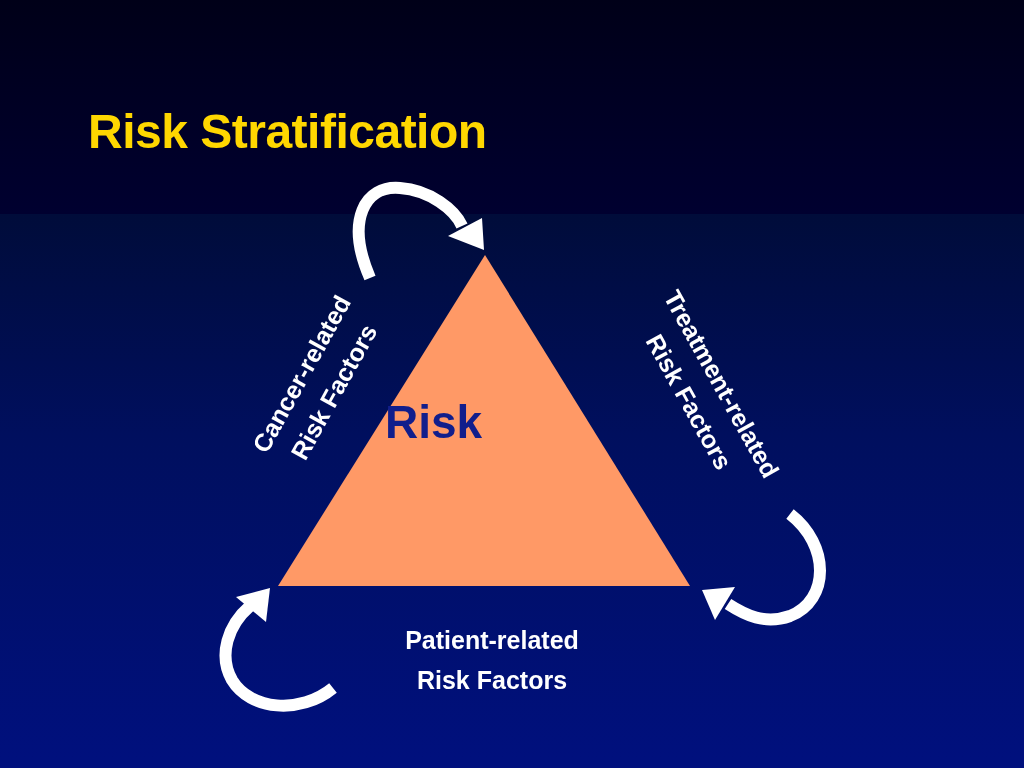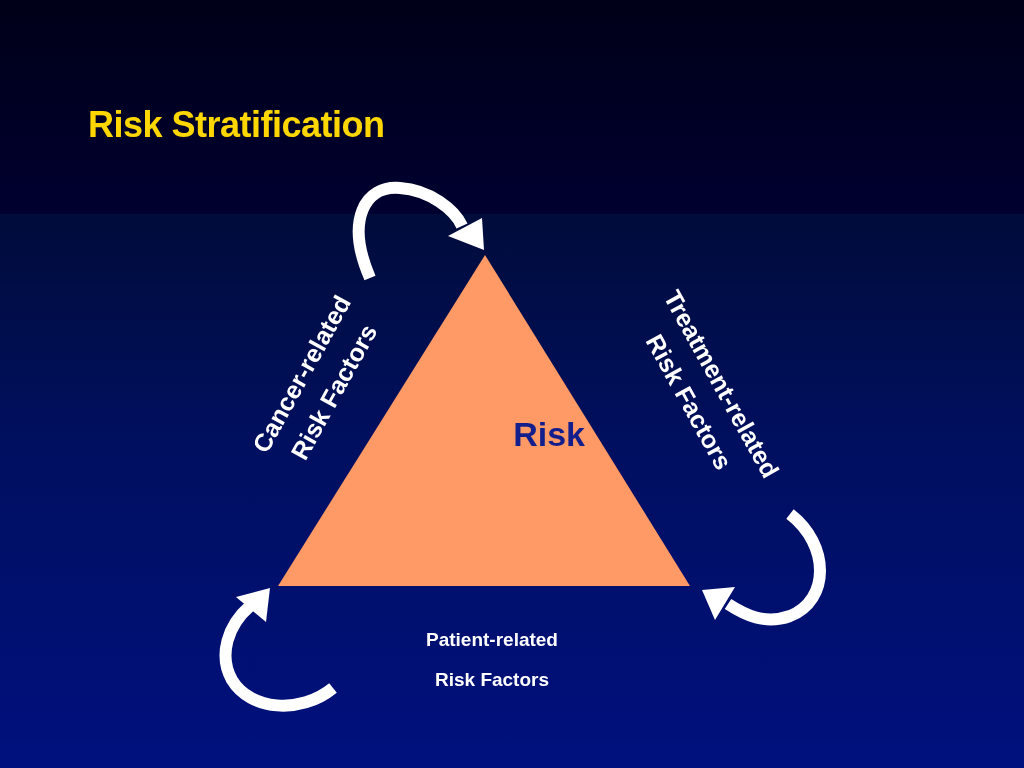--- a/index.html
+++ b/index.html
@@ -11,39 +11,39 @@
     .top-band {
       position:absolute; left:0; top:0; width:1024px; height:214px;
       background: linear-gradient(180deg, #000018 0%, #000030 100%);
     }
     .bottom-band {
       position:absolute; left:0; top:214px; width:1024px; height:554px;
       background: linear-gradient(180deg, #000c3a 0%, #000f5e 40%, #00107e 100%);
     }
     .title {
       position:absolute; left:88px; top:104px;
-      font-size:36px; font-weight:bold; color:#ffd700;
+      font-size:48px; font-weight:bold; color:#ffd700;
       letter-spacing:-0.5px; white-space:nowrap;
     }
     svg.diagram { position:absolute; left:0; top:0; }
     .center-label {
-      position:absolute; left:385px; top:408px; width:200px;
-      text-align:right; color:#111e8c; font-weight:bold;
-      font-size:34px; line-height:52px;
+      position:absolute; left:385px; top:396px; width:200px;
+      text-align:left; color:#111e8c; font-weight:bold;
+      font-size:46px; line-height:52px;
     }
     .rot-label {
       position:absolute; color:#fff; font-weight:bold; font-size:25px;
       line-height:37px; text-align:center; white-space:nowrap;
       transform-origin:center center;
     }
     .cancer { left:198px; top:346px; width:240px; transform:rotate(-61deg); }
     .treatment { left:565px; top:356px; width:280px; transform:rotate(61deg); }
     .patient {
       position:absolute; left:362px; top:620px; width:260px;
-      color:#fff; font-weight:bold; font-size:19px; line-height:40px; text-align:center;
+      color:#fff; font-weight:bold; font-size:25px; line-height:40px; text-align:center;
     }
     .slide-num {
       position:absolute; right:10px; bottom:8px; color:#1a2aa0; font-size:10px;
     }
   </style>
 </head>
 <body>
 
 <div class="top-band"></div>
 <div class="bottom-band"></div>

